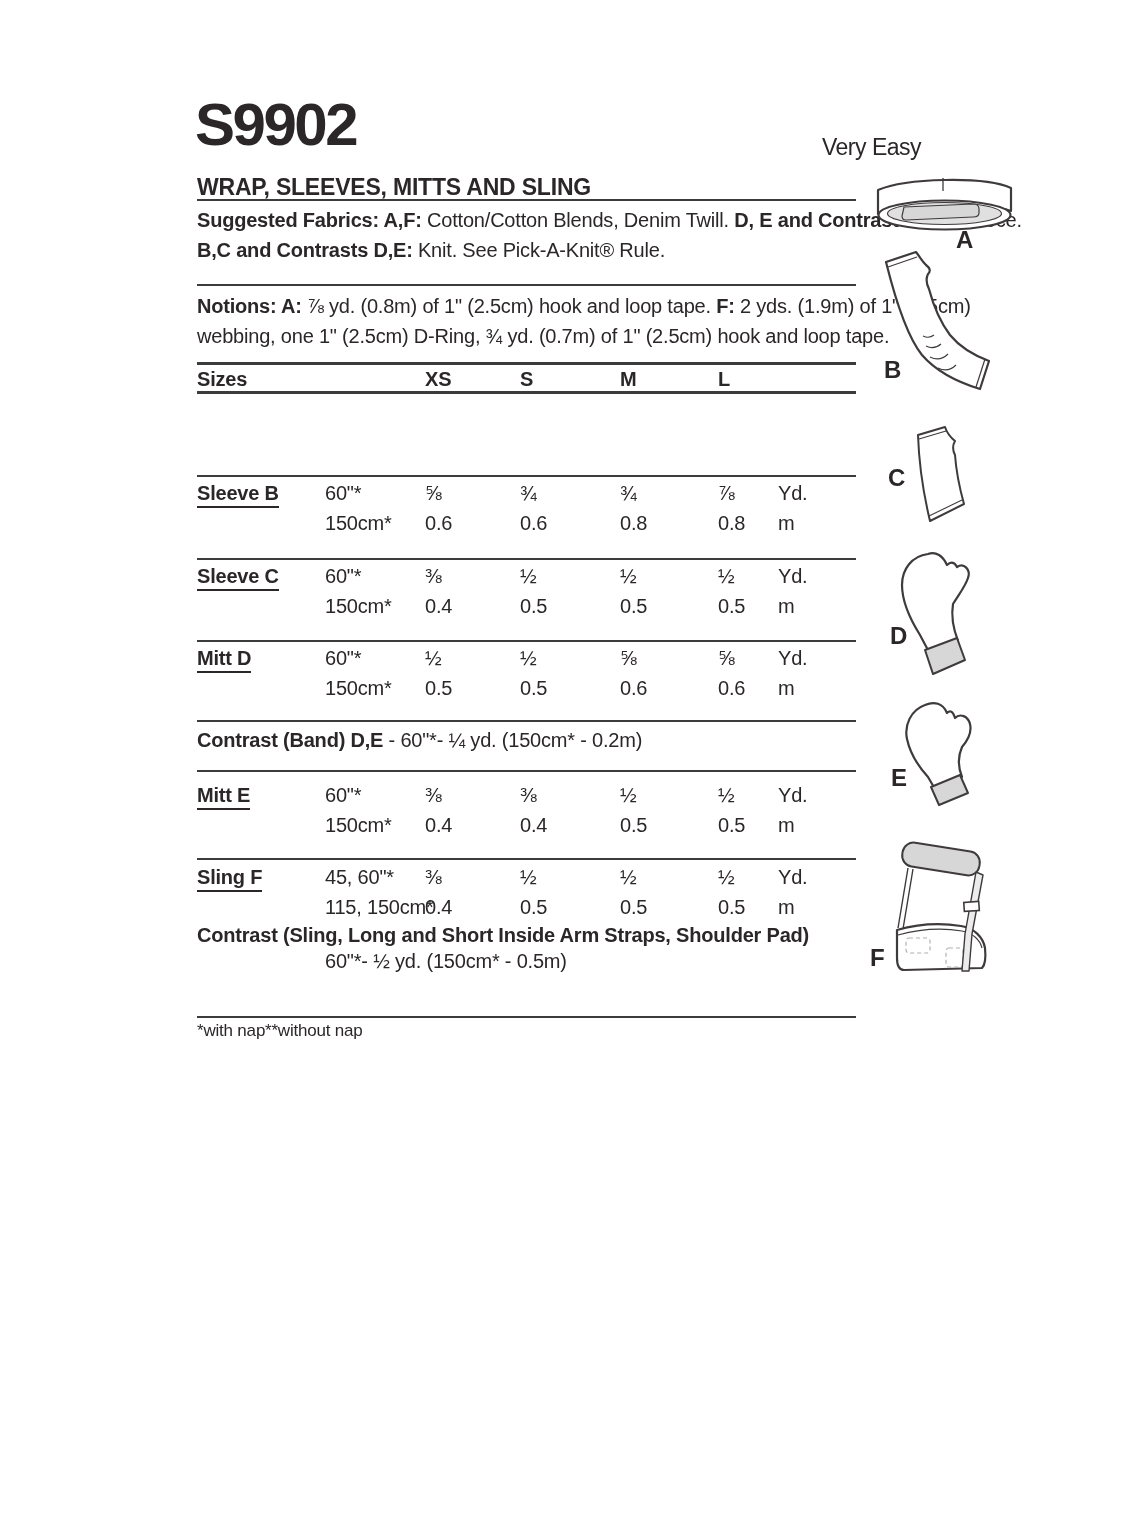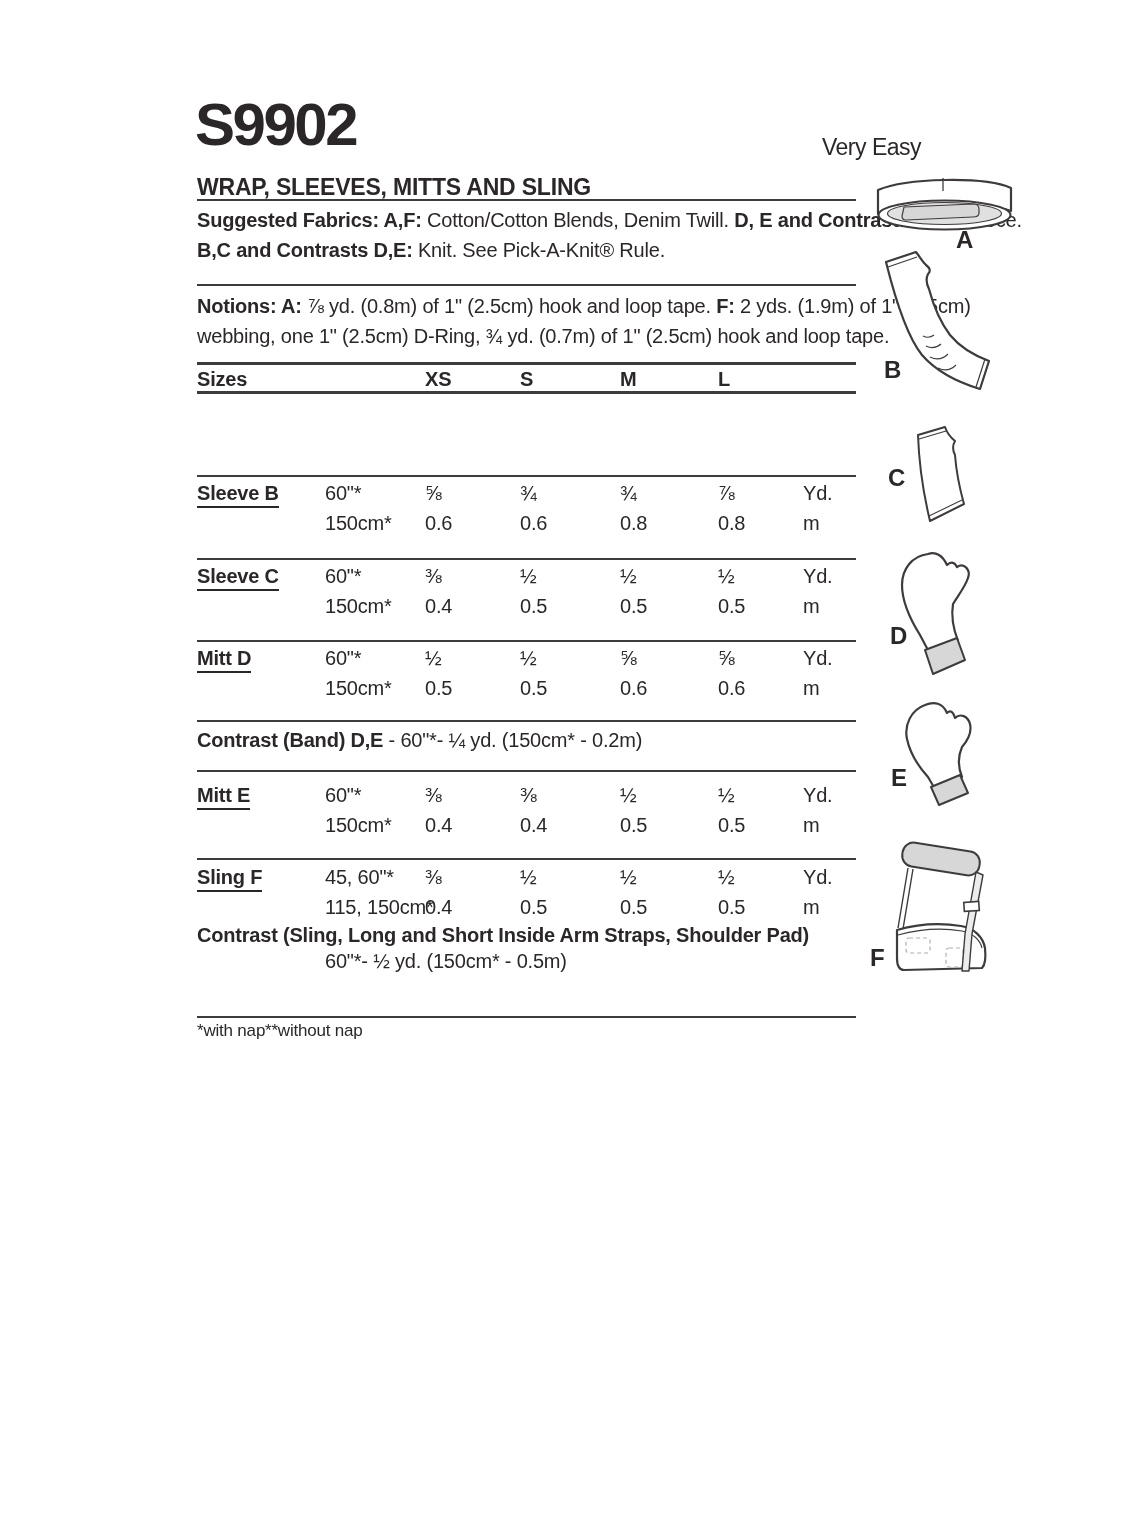--- a/index.html
+++ b/index.html
@@ -18,21 +18,21 @@
   .subtitle{left:197px;top:174px;font-size:23px;font-weight:bold;letter-spacing:-0.2px;}
   .para{left:197px;font-size:20px;line-height:30px;letter-spacing:-0.2px;white-space:nowrap;}
   .trow{position:absolute;left:0;width:1000px;height:26px;font-size:20px;letter-spacing:-0.2px;}
   .cell{position:absolute;top:0;white-space:nowrap;}
   .cl{left:197px;}
   .c0{left:325px;}
   .c1{left:425px;}
   .c2{left:520px;}
   .c3{left:620px;}
   .c4{left:718px;}
-  .c5{left:803px;}
+  .c5{left:778px;}
   .rowlabel{font-weight:bold;border-bottom:2px solid #2b2728;padding-bottom:1px;}
   .hdr{font-weight:bold;}
   .viewlabel{position:absolute;font-size:24px;font-weight:bold;color:#2b2728;}
   .foot{font-size:17px;letter-spacing:-0.2px;}
   svg{display:block;}
 </style>
 </head>
 <body>
 
 <div class="page">

